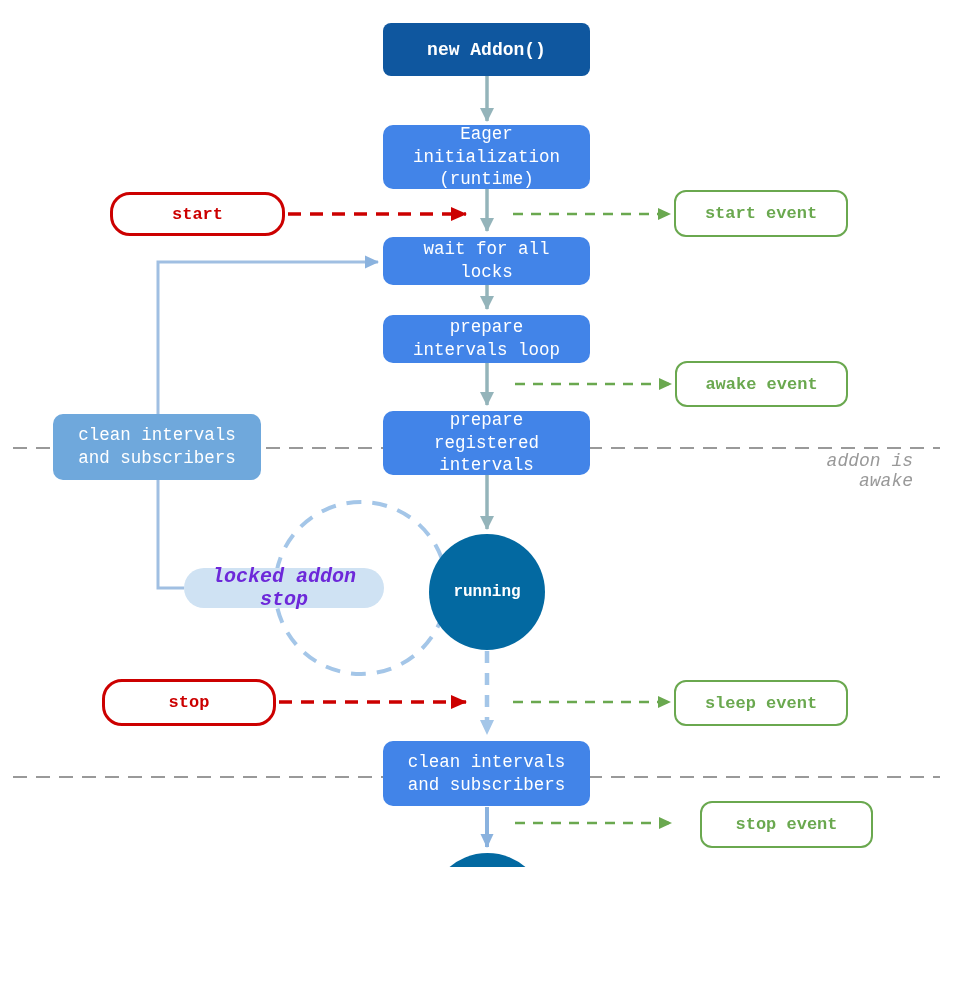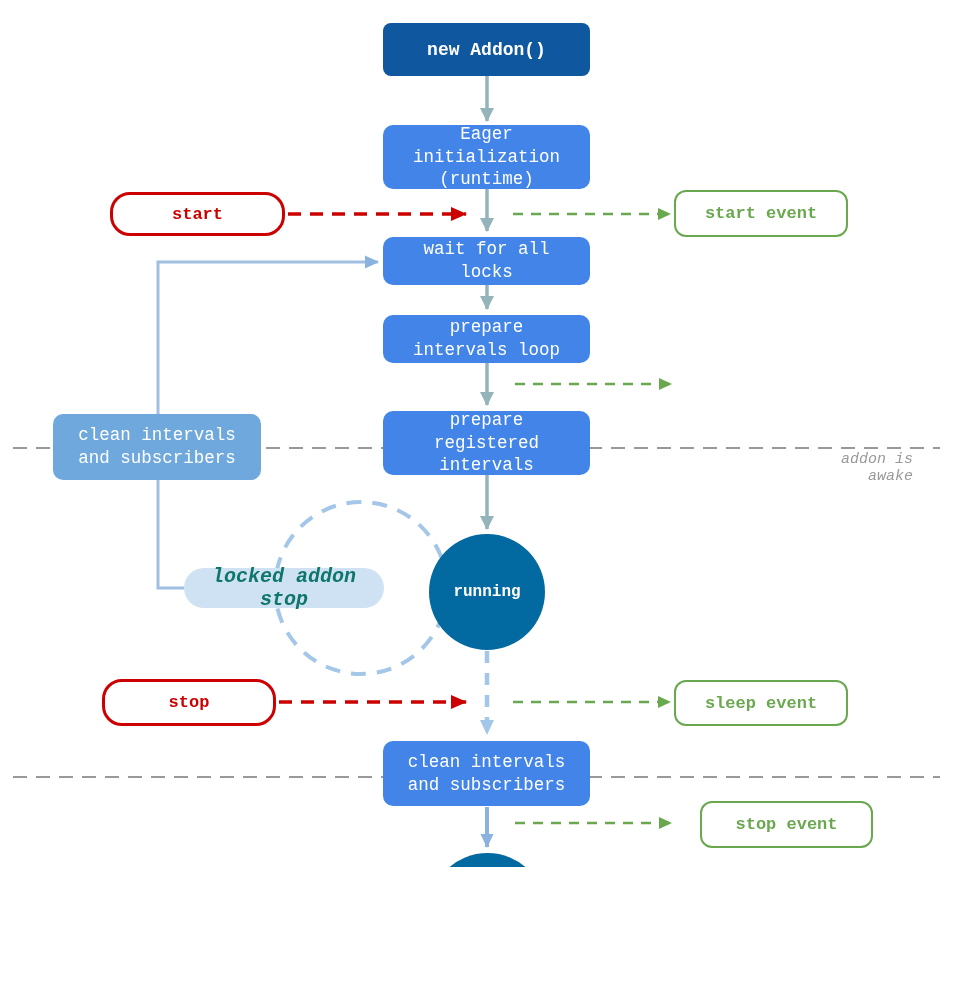--- a/index.html
+++ b/index.html
@@ -11,23 +11,23 @@
   .node{
     position:absolute;box-sizing:border-box;
     display:flex;align-items:center;justify-content:center;
     text-align:center;
   }
   .box-dark{background:#0f579f;color:#ffffff;border-radius:8px;font-weight:700;font-size:18px;}
   .box-blue{background:#4284e8;color:#ffffff;border-radius:10px;font-size:17.5px;line-height:1.3;padding:0 22px;}
   .box-light{background:#6fa8dc;color:#ffffff;border-radius:10px;font-size:17.5px;line-height:1.3;padding:0 18px;}
   .outline-red{border:3px solid #cc0000;color:#cc0000;border-radius:20px;font-weight:700;font-size:17px;background:transparent;}
   .outline-green{border:2.5px solid #6aa84f;color:#6aa84f;border-radius:12px;font-weight:700;font-size:17px;background:transparent;}
-  .pill{background:#cfe2f3;color:#0f766e;border-radius:20px;font-weight:700;font-style:italic;font-size:20px;}
+  .pill{background:#cfe2f3;color:#6d28d9;border-radius:20px;font-weight:700;font-style:italic;font-size:20px;}
   .circle{border-radius:50%;background:#0369a1;color:#ffffff;font-weight:700;font-size:16px;}
-  .note{position:absolute;color:#999999;font-style:italic;font-size:15px;text-align:right;}
+  .note{position:absolute;color:#999999;font-style:italic;font-size:18px;text-align:right;}
 </style>
 </head>
 <body>
 
 <div id="canvas">
 
   <svg class="wires" viewBox="0 0 962 982" xmlns="http://www.w3.org/2000/svg">
     <defs>
       <marker id="ah-teal" markerUnits="userSpaceOnUse" markerWidth="18" markerHeight="18" refX="14" refY="8" orient="auto">
         <path d="M1,1 L15,8 L1,15 Z" fill="#94b4ba"></path>
@@ -85,20 +85,21 @@
   <div class="node outline-red" style="left:110px;top:192px;width:175px;height:44px;">start</div>
 
   <div class="node box-light" style="left:53px;top:414px;width:208px;height:66px;">clean intervals and subscribers</div>
 
   <div class="node pill" style="left:184px;top:568px;width:200px;height:40px;">locked addon stop</div>
 
   <div class="node outline-red" style="left:102px;top:679px;width:174px;height:47px;">stop</div>
 
   <div class="node outline-green" style="left:674px;top:190px;width:174px;height:47px;">start event</div>
 
+  <div class="node outline-green" style="left:675px;top:361px;width:173px;height:46px;">awake event</div>
 
   <div class="node outline-green" style="left:674px;top:680px;width:174px;height:46px;">sleep event</div>
 
   <div class="node outline-green" style="left:700px;top:801px;width:173px;height:47px;">stop event</div>
 
   <div class="node circle" style="left:429px;top:534px;width:116px;height:116px;">running</div>
 
   <div class="node circle" style="left:429px;top:853px;width:117px;height:117px;">stopped</div>
 
   <div class="note" style="left:790px;top:451px;width:123px;">addon is awake</div>

